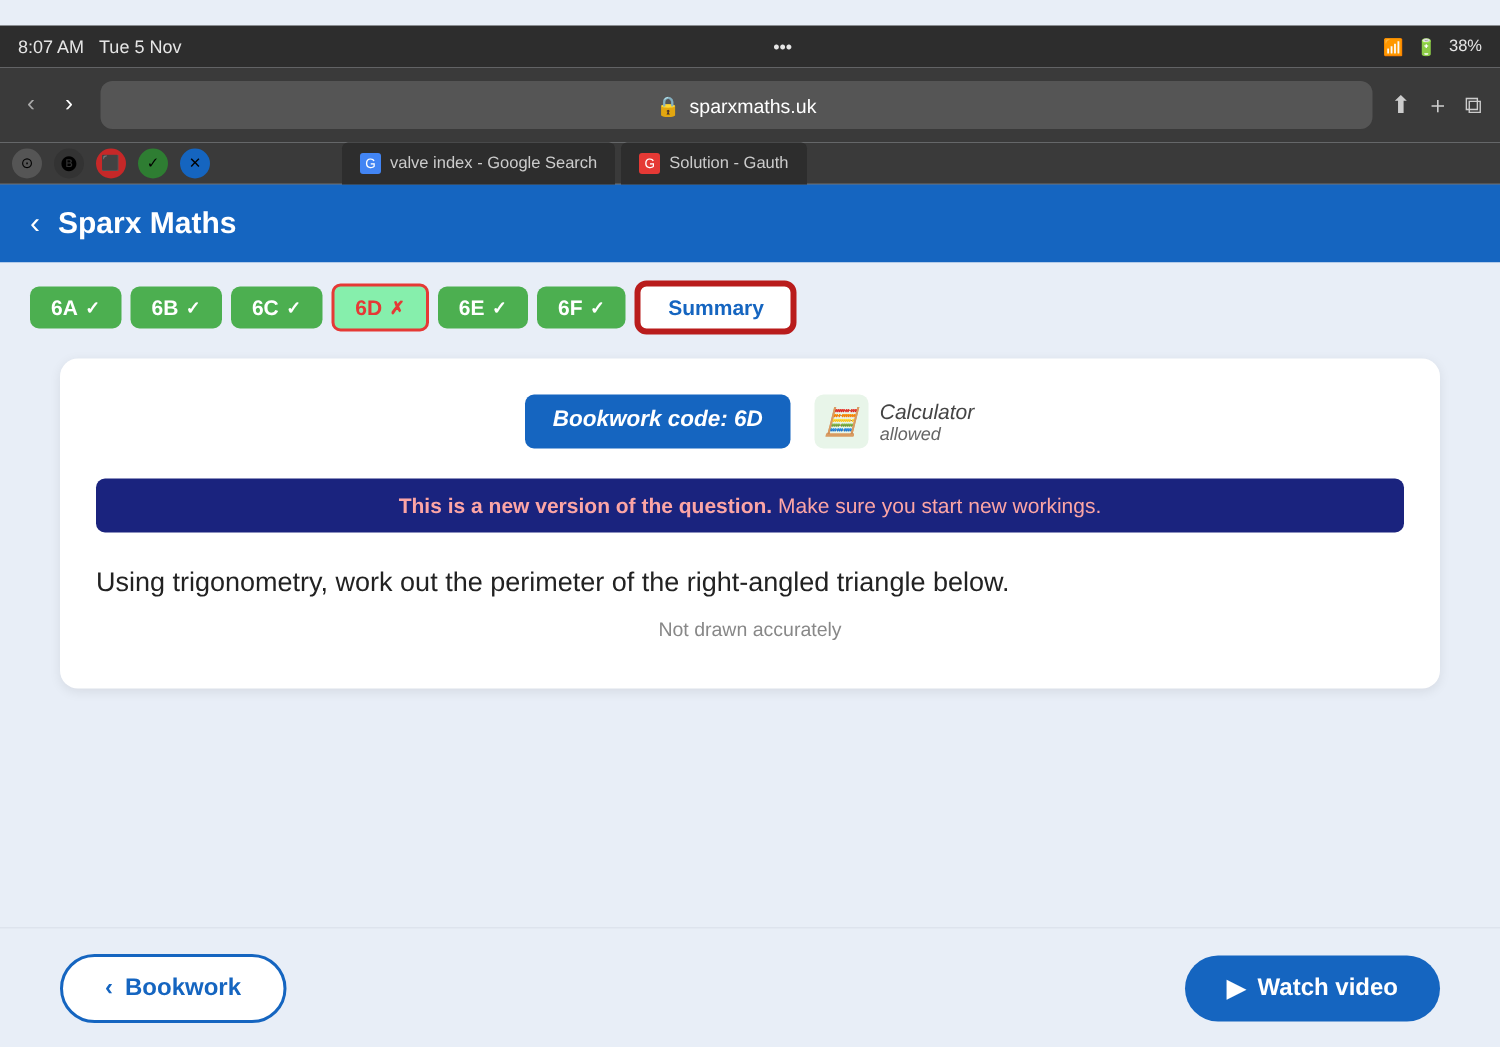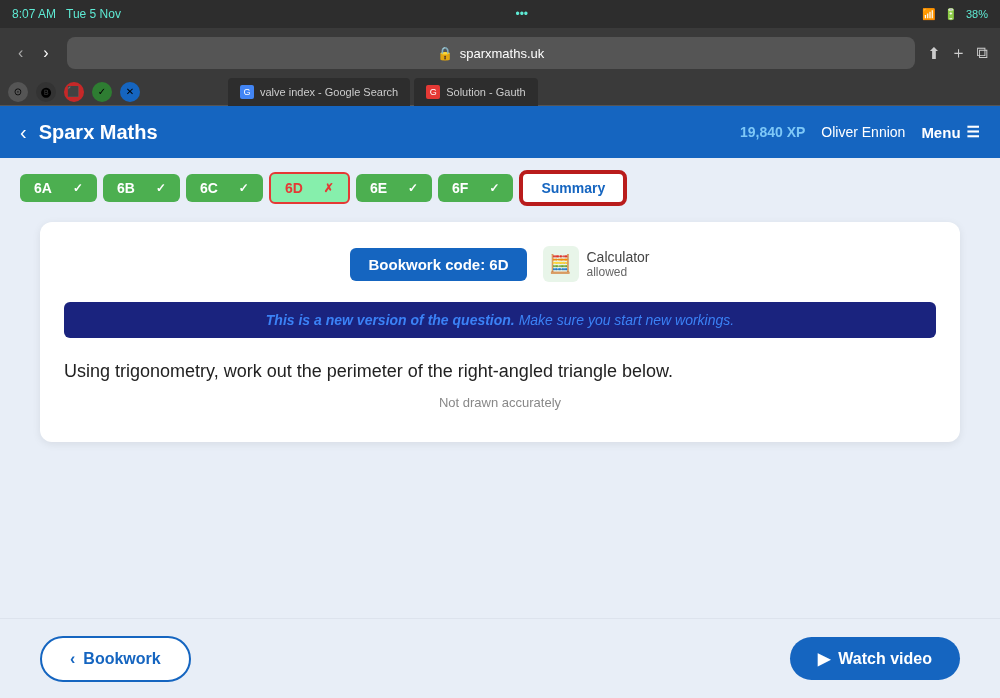--- a/index.html
+++ b/index.html
@@ -6,22 +6,23 @@
     body { font-family: -apple-system, BlinkMacSystemFont, 'Segoe UI', sans-serif; background: #e8eef7; width: 1000px; height: 698px; overflow: hidden; }
 
     
     .status-bar {
       background: #2d2d2d;
       height: 28px;
       display: flex;
       align-items: center;
       justify-content: space-between;
       padding: 0 12px;
-      color: #5eead4;
+      color: #e5e5e5;
       font-size: 12px;
+      margin-top: 17px;
     }
     .status-left { display: flex; gap: 10px; align-items: center; }
     .status-center { display: flex; gap: 4px; align-items: center; }
     .status-right { display: flex; gap: 8px; align-items: center; font-size: 11px; }
 
     
     .browser-bar {
       background: #3a3a3a;
       height: 50px;
       display: flex;
@@ -138,45 +139,45 @@
     }
     .topic-tab {
       padding: 6px 14px;
       border-radius: 6px;
       font-size: 14px;
       font-weight: 600;
       cursor: pointer;
       border: none;
       display: flex;
       align-items: center;
-      gap: 21px;
+      gap: 5px;
     }
     .topic-tab.green { background: #4caf50; color: white; }
     .topic-tab.red { background: #86efac; color: #e53935; border: 2px solid #e53935; }
     .topic-tab.summary { background: white; color: #1565c0; border: 4px solid #b91c1c; border-radius: 8px; padding: 6px 18px; }
     .check-icon { color: white; font-size: 12px; }
     .x-icon { color: #e53935; font-size: 12px; }
 
     
     .main-content {
       background: #e8eef7;
       padding: 16px 40px 80px;
     }
     .question-card {
       background: white;
       border-radius: 12px;
       padding: 24px;
       box-shadow: 0 2px 8px rgba(0,0,0,0.08);
     }
     .bookwork-row {
       display: flex;
-      align-items: center;
       justify-content: center;
       gap: 16px;
       margin-bottom: 20px;
+      font-style: italic;
     }
     .bookwork-code {
       background: #1565c0;
       color: white;
       padding: 8px 18px;
       border-radius: 6px;
       font-size: 15px;
       font-weight: 600;
     }
     .calculator-badge {
@@ -189,27 +190,26 @@
     .calc-icon {
       width: 36px; height: 36px;
       background: #e8f5e9;
       border-radius: 6px;
       display: flex; align-items: center; justify-content: center;
       font-size: 18px;
     }
 
     .new-version-banner {
       background: #1a237e;
-      color: #3b82f6;
+      color: #fca5a5;
       text-align: center;
       padding: 10px;
       border-radius: 6px;
       font-size: 14px;
       margin-bottom: 20px;
-      font-style: italic;
     }
     .new-version-banner strong { font-weight: 700; }
 
     .question-text {
       text-align: left;
       font-size: 18px;
       color: #222;
       margin-bottom: 10px;
       line-height: 1.5;
     }
@@ -334,28 +334,20 @@
     <div class="browser-tab">
       <div class="tab-icon" style="background:#e53935; color:white;">G</div>
       <span>Solution - Gauth</span>
     </div>
   </div>
 </div>
 
 <div class="app-header">
   <button class="back-btn">‹</button>
   <span class="app-logo">Sparx Maths</span>
-  <div class="header-right">
-    <span class="xp-badge">19,840 XP</span>
-    <span class="username">Oliver Ennion</span>
-    <button class="menu-btn">
-      <span>Menu</span>
-      <span>☰</span>
-    </button>
-  </div>
 </div>
 
 <div class="topic-tabs">
   <button class="topic-tab green">
     <span>6A</span>
     <span class="check-icon">✓</span>
   </button>
   <button class="topic-tab green">
     <span>6B</span>
     <span class="check-icon">✓</span>

